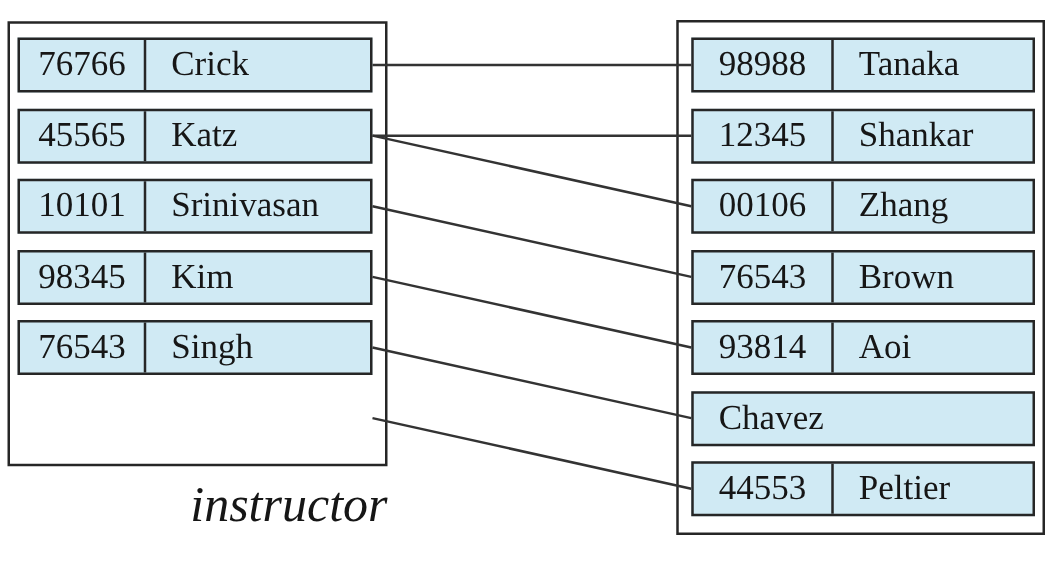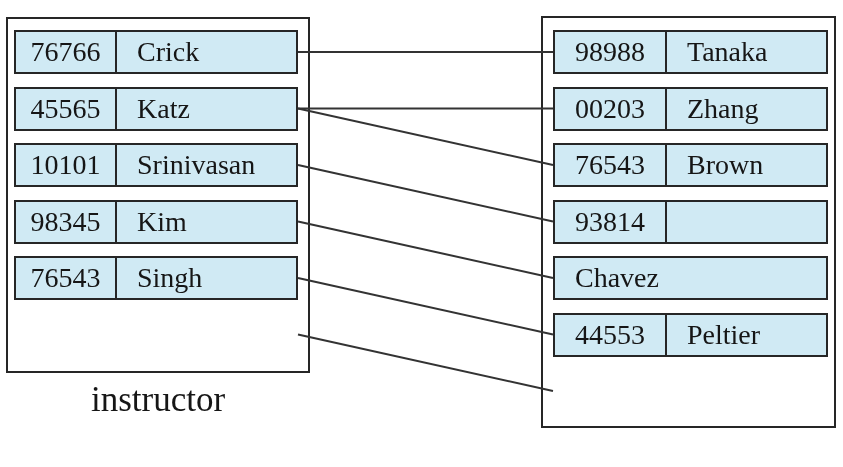--- a/index.html
+++ b/index.html
@@ -42,22 +42,23 @@
     display:flex;align-items:stretch;
     font-size:28px;line-height:1;
   }
   .cell{display:flex;align-items:center;box-sizing:border-box;}
   .cell-id{justify-content:center;border-right:2px solid var(--border);}
   .instructor-box .cell-id{width:101px;}
   .student-box .cell-id{width:112px;}
   .cell-name{flex:1;padding-left:20px;}
   .caption{
     position:absolute;
-    font-size:35px;
-    text-align:center;
+    font-style:italic;
+    font-size:40px;
+    text-align:right;
   }
   .instructor-caption{left:6px;top:368px;width:304px;}
   .student-caption{left:541px;top:426px;width:295px;}
   .watermark{
     position:absolute;left:656px;top:417px;
     z-index:6;
     font-family:Liberation Mono, monospace;
     font-size:23px;letter-spacing:2px;
     color:var(--watermark);
   }
@@ -101,29 +102,34 @@
   </div>
 
   <div class="caption instructor-caption">instructor</div>
 
   <div class="outer-box student-box">
     <div class="t-row">
       <div class="cell cell-id">98988</div>
       <div class="cell cell-name">Tanaka</div>
     </div>
     <div class="t-row">
-      <div class="cell cell-id">00203</div>
+      <div class="cell cell-id">12345</div>
+      <div class="cell cell-name">Shankar</div>
+    </div>
+    <div class="t-row">
+      <div class="cell cell-id">00106</div>
       <div class="cell cell-name">Zhang</div>
     </div>
     <div class="t-row">
       <div class="cell cell-id">76543</div>
       <div class="cell cell-name">Brown</div>
     </div>
     <div class="t-row">
       <div class="cell cell-id">93814</div>
+      <div class="cell cell-name">Aoi</div>
     </div>
     <div class="t-row">
       <div class="cell cell-name">Chavez</div>
     </div>
     <div class="t-row">
       <div class="cell cell-id">44553</div>
       <div class="cell cell-name">Peltier</div>
     </div>
   </div>
 

